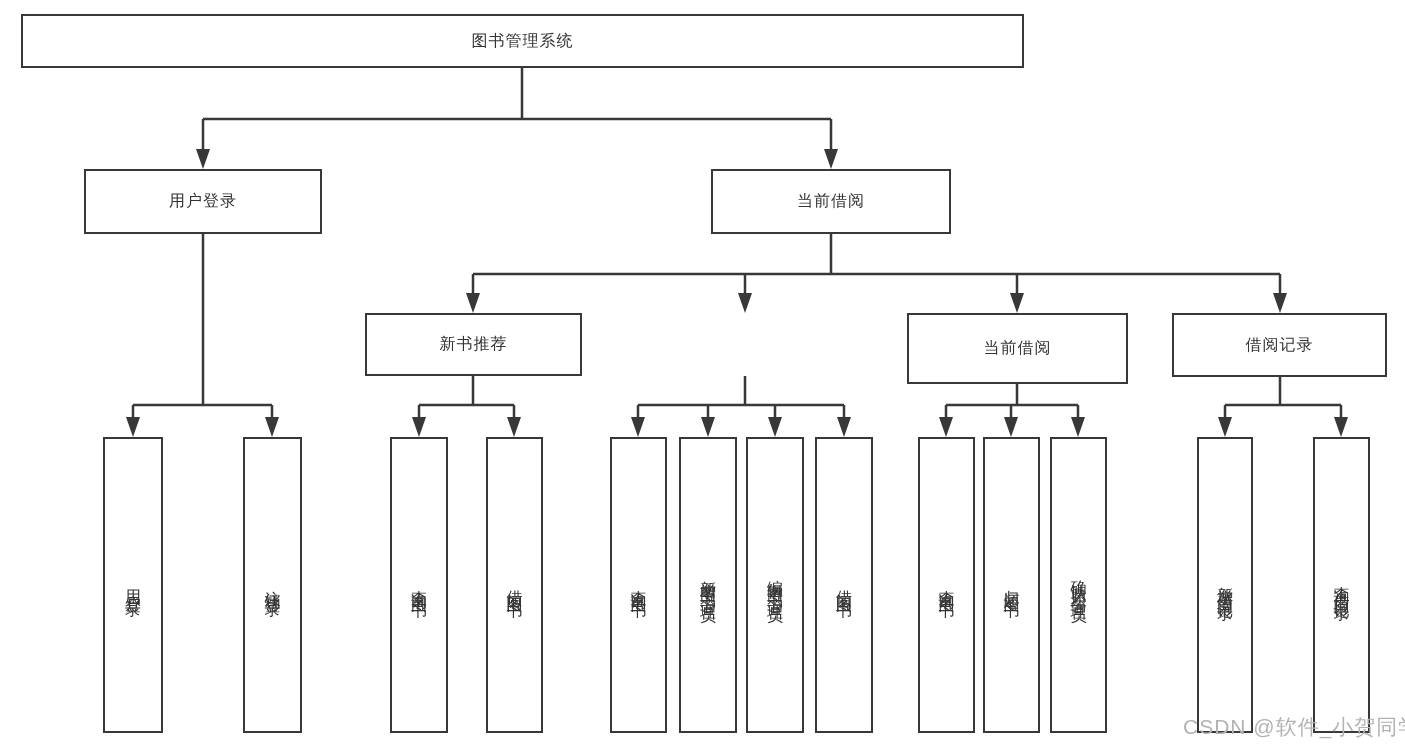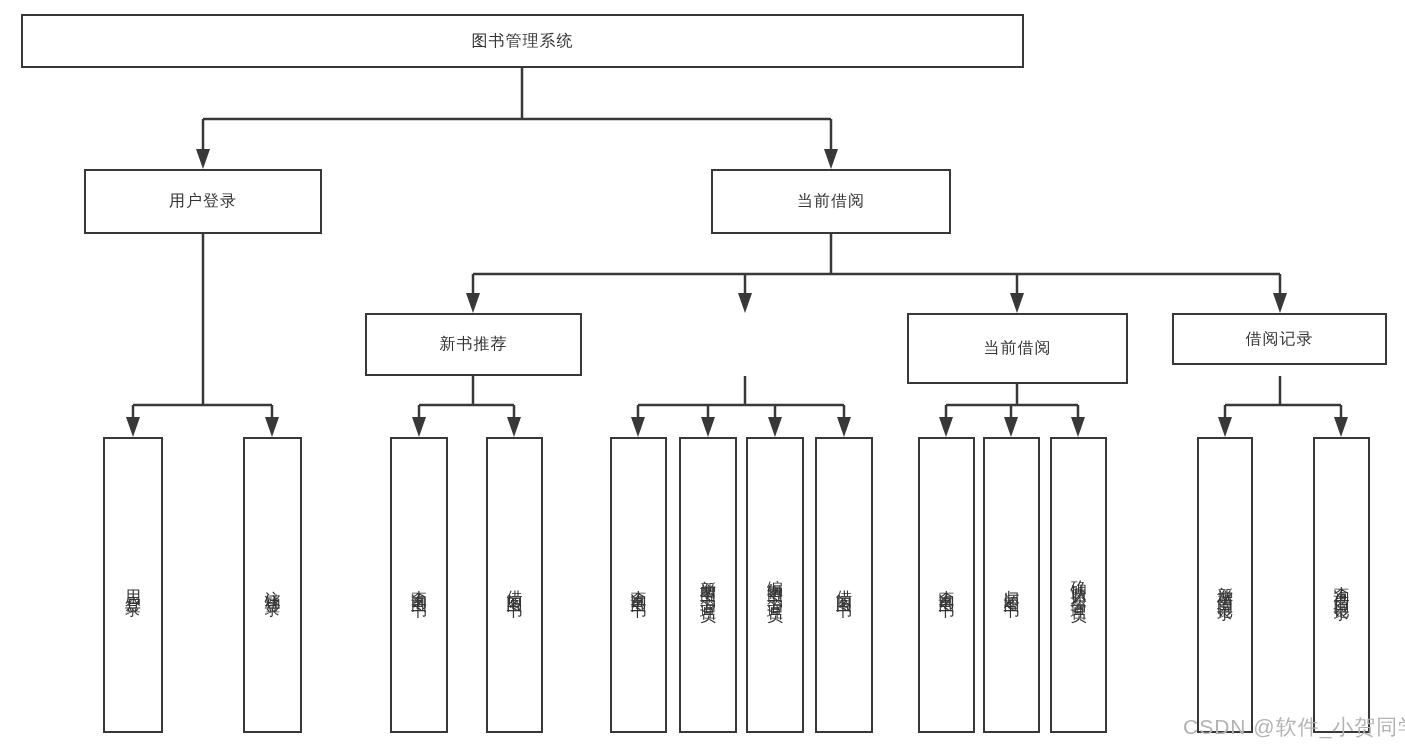--- a/index.html
+++ b/index.html
@@ -96,21 +96,21 @@
   <div class="box" style="left:711px;top:169px;width:240px;height:65px">
     <span>当前借阅</span>
   </div>
 
   <div class="box" style="left:365px;top:313px;width:217px;height:63px">
     <span>新书推荐</span>
   </div>
   <div class="box" style="left:907px;top:313px;width:221px;height:71px">
     <span>当前借阅</span>
   </div>
-  <div class="box" style="left:1172px;top:313px;width:215px;height:52px">
+  <div class="box" style="left:1172px;top:313px;width:215px;height:64px">
     <span>借阅记录</span>
   </div>
 
   <div class="box leaf" style="left:103px;top:437px;width:60px;height:296px">
     <span>用户登录</span>
   </div>
   <div class="box leaf" style="left:243px;top:437px;width:59px;height:296px">
     <span>注销登录</span>
   </div>
 

